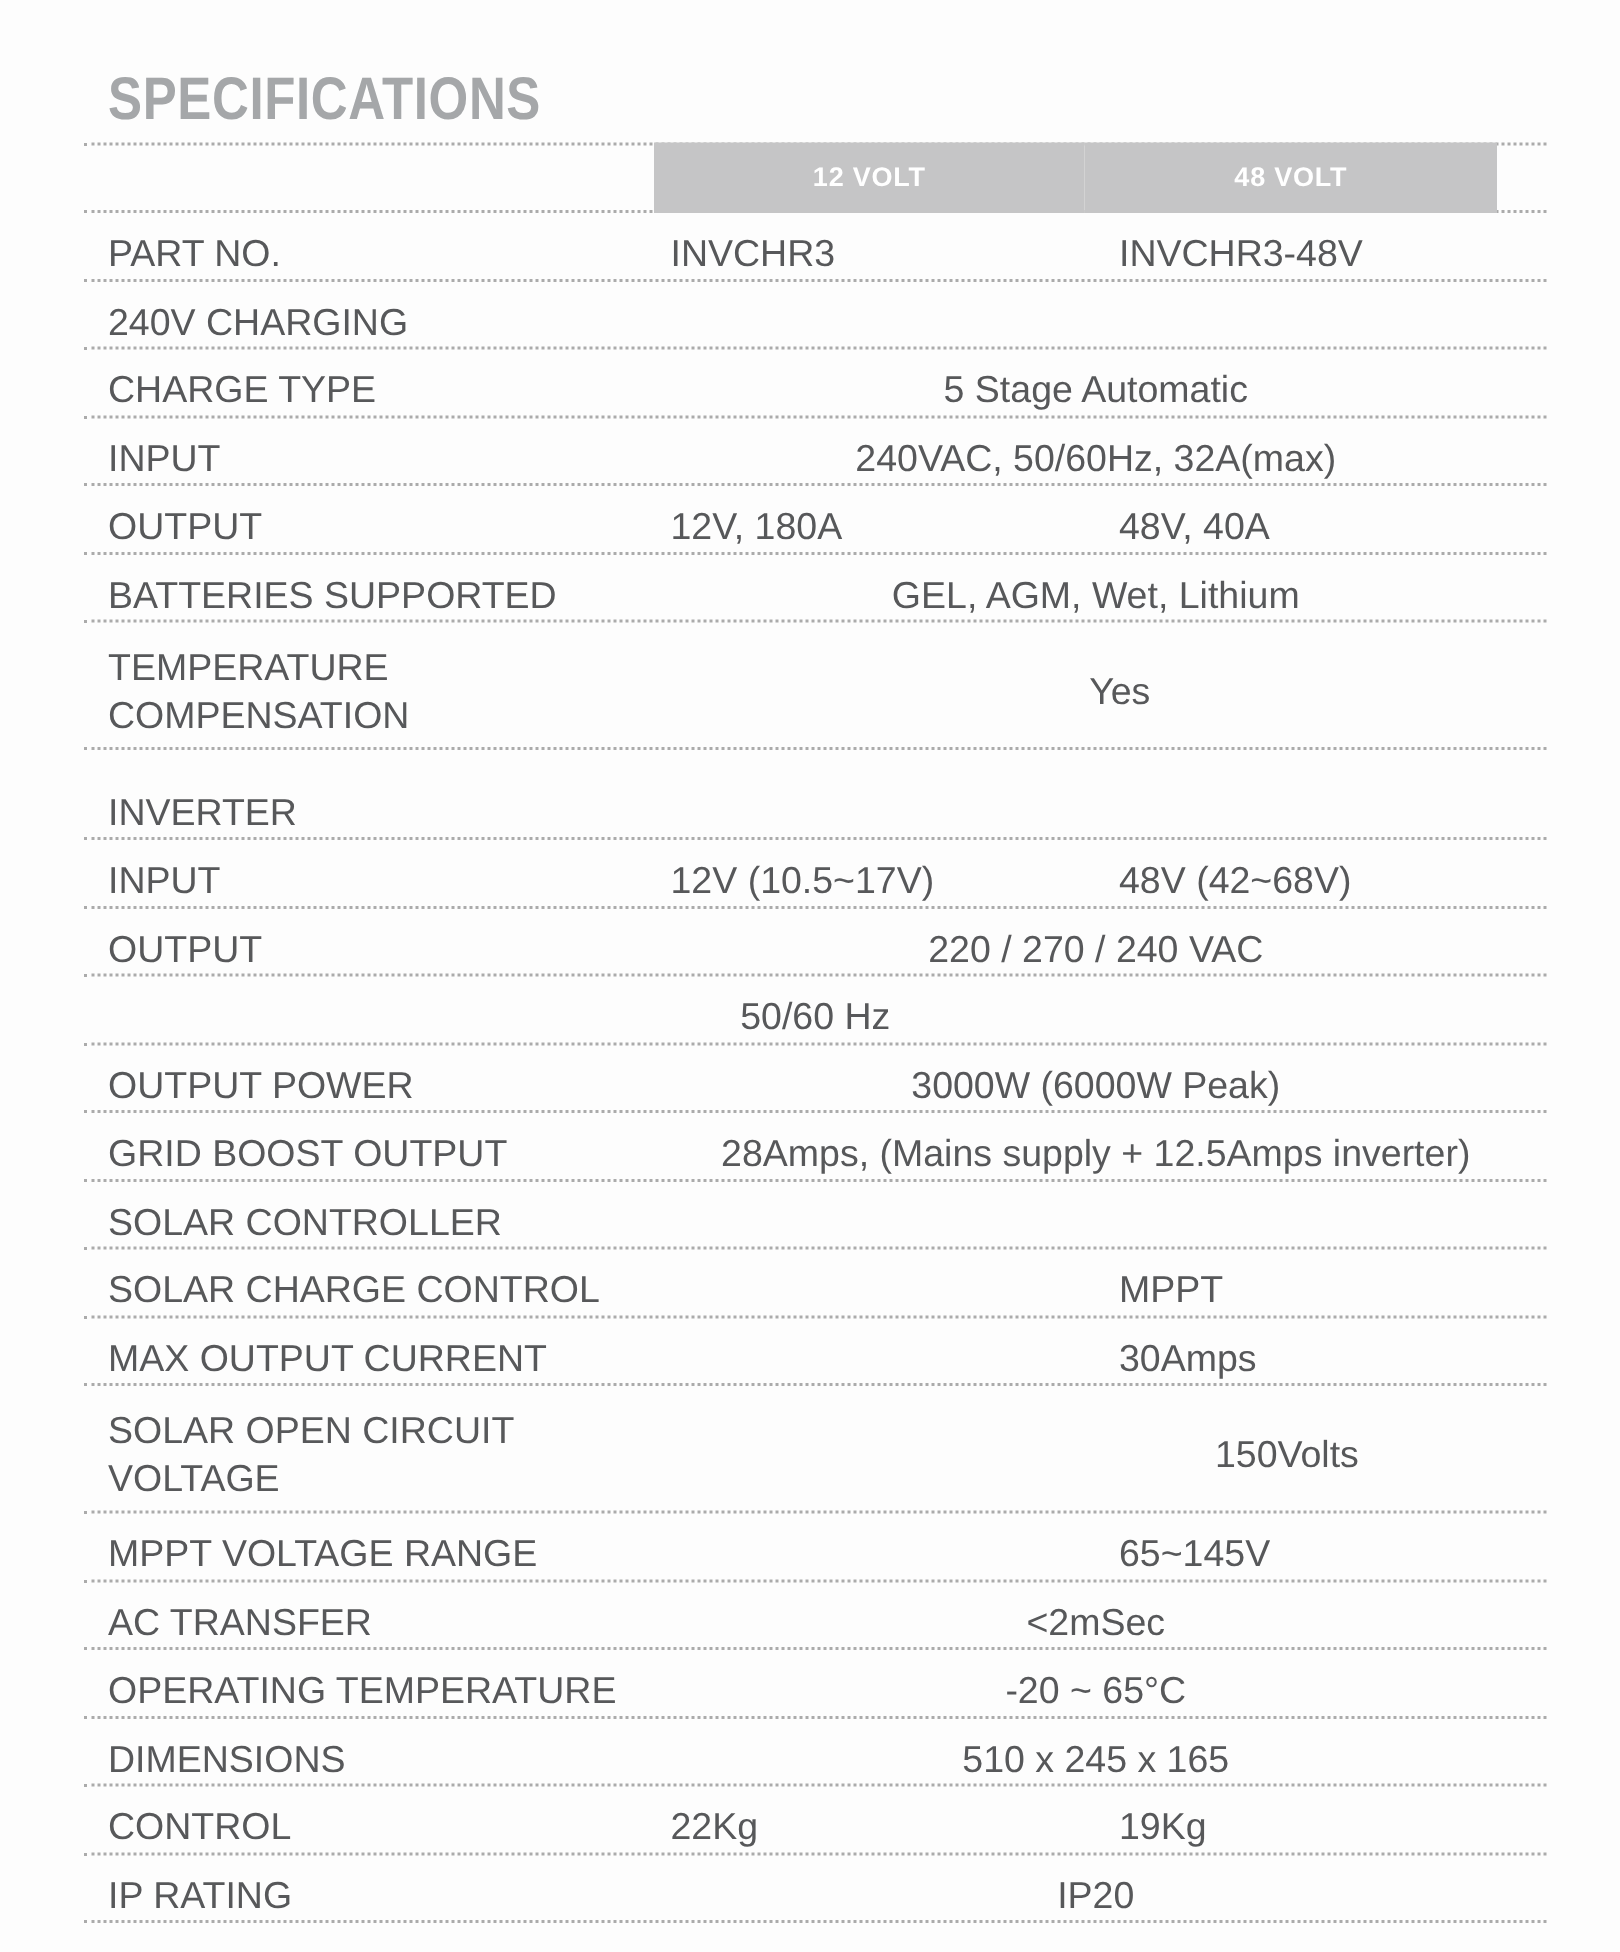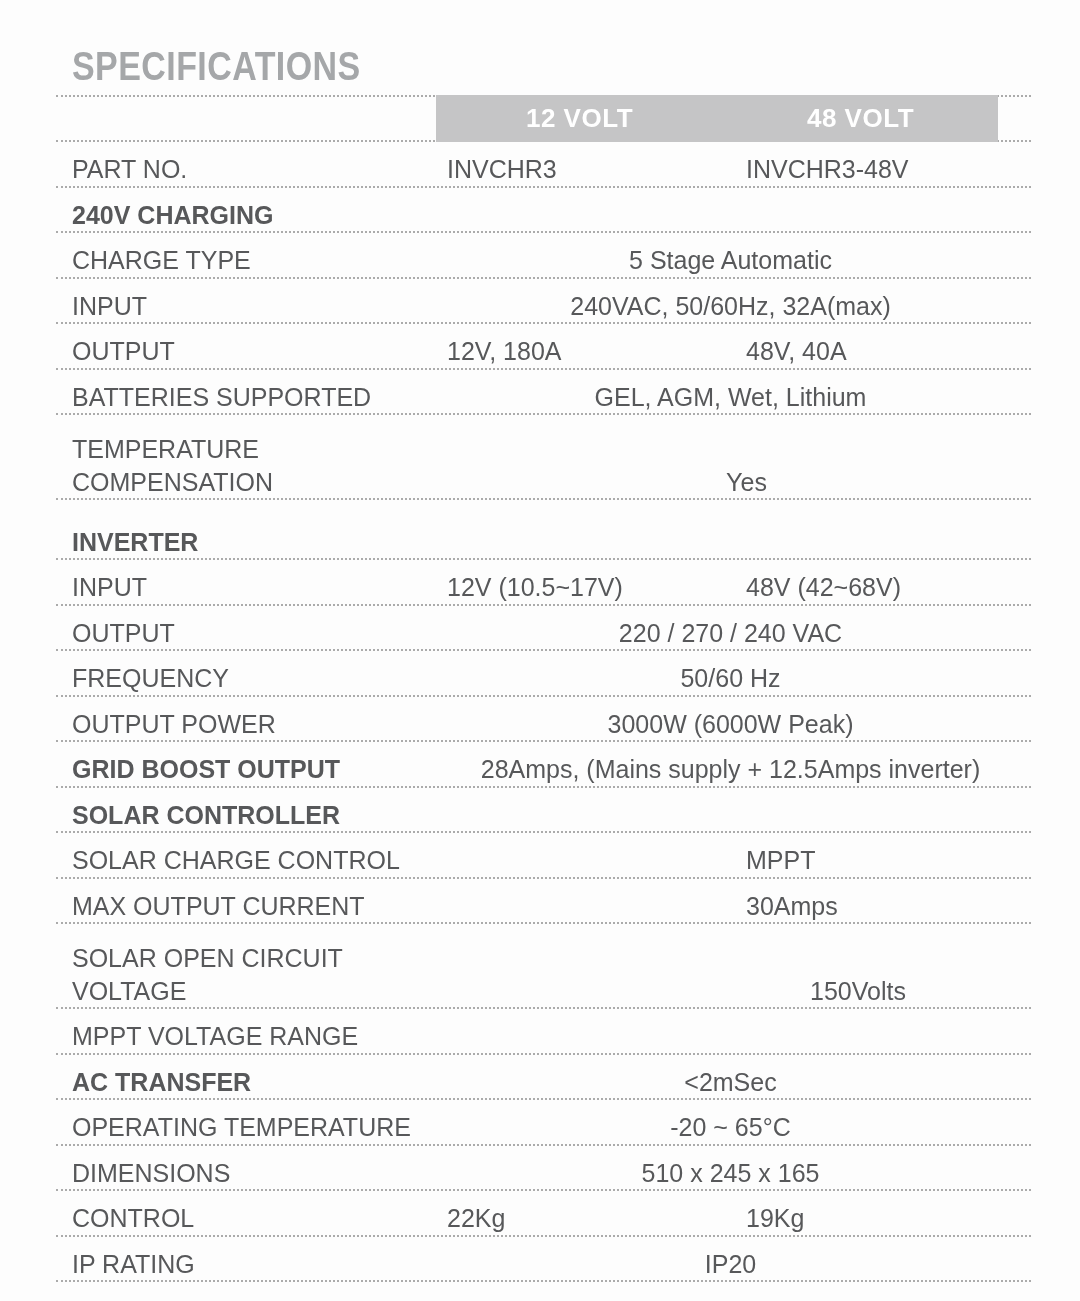--- a/index.html
+++ b/index.html
@@ -37,44 +37,44 @@
     border-top: 2px dotted var(--divider, #ababab);
     border-bottom: 2px dotted var(--divider, #ababab);
   }
   .hspacer { width: 374px; }
   .hbox {
     margin-top: -2px;
     height: 47px;
     background: var(--header-bg, #c5c5c6);
     color: var(--header-text, #ffffff);
     font-weight: 700;
-    font-size: 26px;
+    font-size: 18px;
     letter-spacing: 0.5px;
     display: flex;
     align-items: center;
     justify-content: center;
   }
   .hbox.a { width: 287px; margin-left: 6px; }
   .hbox.b { width: 275px; }
   .row {
     display: flex;
     align-items: flex-end;
     min-height: 45.5px;
     border-bottom: 2px dotted var(--divider, #ababab);
     font-size: 25px;
     line-height: 1.3;
   }
   .row.tall { min-height: 60px; }
-  .row.two  { min-height: 85px; align-items: flex-end; gap: 32px; }
+  .row.two  { min-height: 85px; align-items: center; gap: 32px; }
   .row.two .cell { padding-top: 9px; }
   .cell.label { width: 374px; padding-left: 16px; }
   .cell.colA  { width: 316px; padding-left: 17px; }
   .cell.colB  { flex: 1; }
   .cell.span  { flex: 1; text-align: center; }
-  .bold, .row.section .cell.label { font-weight: 700; }
+  .bold, .row.section .cell.label { font-weight: 400; }
 </style>
 </head>
 <body>
 
 <div class="page">
   <div class="title">SPECIFICATIONS</div>
   <div class="table">
     <div class="hrow">
       <div class="hspacer"></div>
       <div class="hbox a">12 VOLT</div>
@@ -119,21 +119,20 @@
         <div class="row">
           <div class="cell label">INPUT</div>
           <div class="cell colA">12V (10.5~17V)</div>
           <div class="cell colB">48V (42~68V)</div>
         </div>
         <div class="row">
           <div class="cell label">OUTPUT</div>
           <div class="cell span">220 / 270 / 240 VAC</div>
         </div>
         <div class="row">
-          <div class="cell label">FREQUENCY</div>
           <div class="cell span">50/60 Hz</div>
         </div>
         <div class="row">
           <div class="cell label">OUTPUT POWER</div>
           <div class="cell span">3000W (6000W Peak)</div>
         </div>
         <div class="row">
           <div class="cell label bold">GRID BOOST OUTPUT</div>
           <div class="cell span">28Amps, (Mains supply + 12.5Amps inverter)</div>
         </div>
@@ -154,20 +153,21 @@
           <div class="cell label">
             <div class="">SOLAR OPEN CIRCUIT</div>
             <div class="">VOLTAGE</div>
           </div>
           <div class="cell colA"></div>
           <div class="cell colB">150Volts</div>
         </div>
         <div class="row">
           <div class="cell label">MPPT VOLTAGE RANGE</div>
           <div class="cell colA"></div>
+          <div class="cell colB">65~145V</div>
         </div>
         <div class="row">
           <div class="cell label bold">AC TRANSFER</div>
           <div class="cell span">&lt;2mSec</div>
         </div>
         <div class="row">
           <div class="cell label">OPERATING TEMPERATURE</div>
           <div class="cell span">-20 ~ 65°C</div>
         </div>
         <div class="row">

